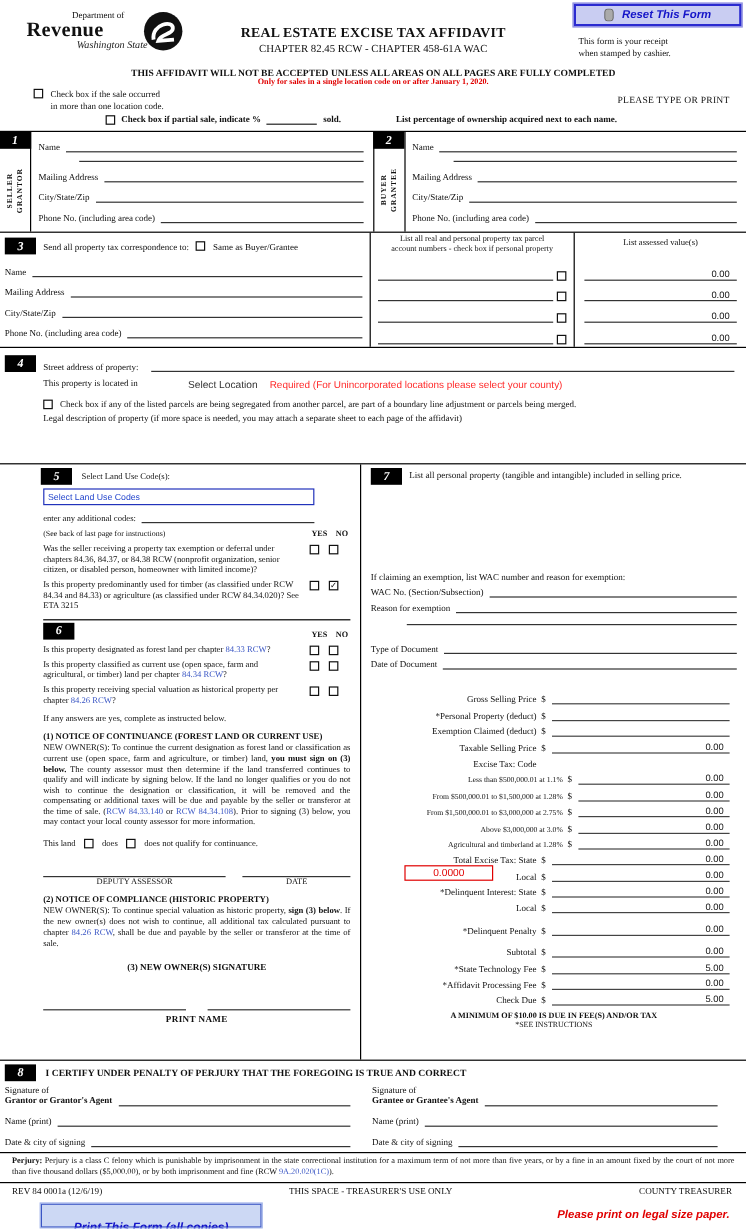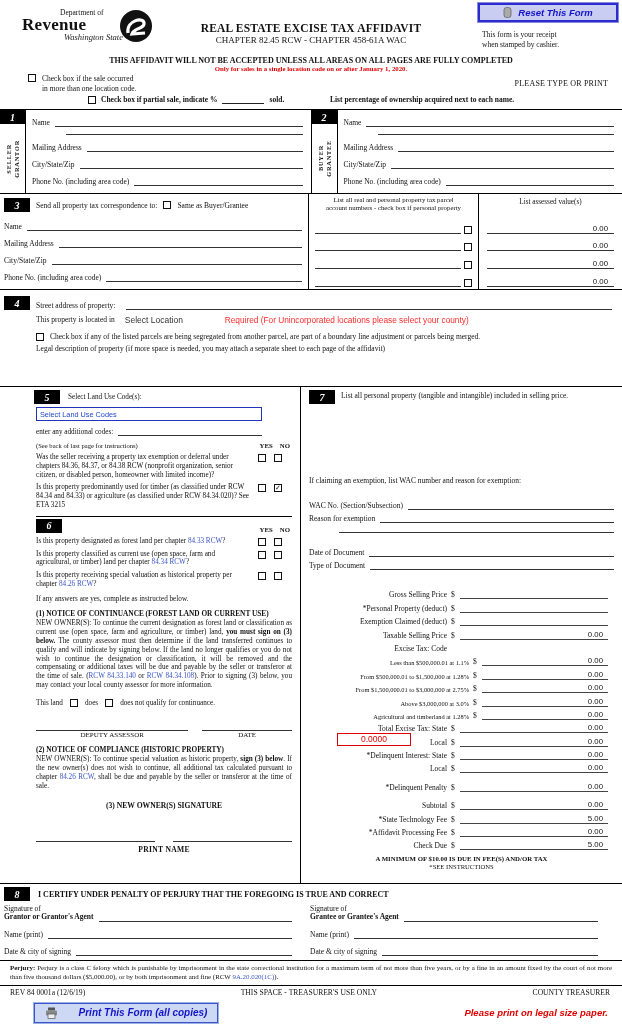--- a/index.html
+++ b/index.html
@@ -60,21 +60,21 @@
   .s3mid { width:170px; border-left:0.9px solid #000; padding:2px 6px; display:flex; flex-direction:column; }
   .s3midhead { text-align:center; font-size:6.8px; line-height:1.25; height:20px; }
   .s3row { display:flex; align-items:flex-end; gap:3px; height:18px; }
   .s3right { flex:1; border-left:0.9px solid #000; padding:2px 8px; display:flex; flex-direction:column; }
   .s3righthead { text-align:center; font-size:7.2px; height:20px; padding-top:2px; }
   .valrow { display:flex; align-items:flex-end; height:18px; }
   .valrow .iline { text-align:right; font-family:"Liberation Sans", sans-serif; font-size:7.8px; padding-right:6px; }
   
   .sec4 { border-top:1.2px solid #000; height:97px; padding:3px 10px 0 4px; }
   .s4row1 { display:flex; align-items:flex-end; gap:6px; height:17px; }
-  .s4row2 { display:flex; align-items:center; gap:10px; height:19px; padding-left:32px; }
+  .s4row2 { display:flex; align-items:center; gap:10px; height:19px; padding-left:32px;text-align:right; }
   .select-loc { font-family:"Liberation Sans", sans-serif; font-size:8.5px; color:#333; min-width:90px; cursor:pointer; }
   .required { color:#ff2a2a; font-family:"Liberation Sans", sans-serif; font-size:8.3px; }
   .s4row3 { display:flex; gap:6px; align-items:center; height:15px; padding-left:32px; }
   .s4row4 { height:12px; padding-left:32px; }
   
   .cols { display:flex; border-top:1.2px solid #000; height:497px; }
   .colL { width:301px; border-right:1px solid #000; padding:3px 8px 0 36px; overflow:hidden; font-size:7.2px; }
   .colR { flex:1; padding:3px 8px 0 8px; overflow:hidden; }
   .s5head { display:flex; align-items:center; gap:8px; margin-left:-2px; }
   .landuse-box { margin-top:3px; width:226px; height:14px; border:1.6px solid #2233bb; display:flex; align-items:center; padding-left:3px; cursor:pointer; }
@@ -124,21 +124,21 @@
   .s8cols { display:flex; }
   .s8col { flex:1; padding-right:14px; }
   .s8col + .s8col { padding-left:4px; }
   .s8sigrow { display:flex; align-items:flex-end; height:20px; }
   .s8siglabel { line-height:1.15; padding-right:5px; white-space:nowrap; }
   .s8row { display:flex; align-items:flex-end; height:17px; }
   
   .perjury { border-top:1px solid #000; border-bottom:1px solid #000; padding:2px 10px 3px 10px; font-size:6.9px; line-height:1.35; text-align:justify; }
   .footrow { display:flex; justify-content:space-between; padding:2px 12px 0 10px; height:15px; font-size:7.6px; }
   .botrow { display:flex; justify-content:space-between; align-items:center; padding:2px 14px 0 34px; }
-  .print-btn { width:184px; height:20px; background:#ccd8f4; border:1.6px solid #3a56c4; outline:1px solid #9db0e8; display:flex; align-items:center; justify-content:center; gap:21px; cursor:pointer; }
+  .print-btn { width:184px; height:20px; background:#ccd8f4; border:1.6px solid #3a56c4; outline:1px solid #9db0e8; display:flex; align-items:center; justify-content:center; gap:21px; cursor:pointer;flex-direction:column; }
   .print-btn span { color:#1414c8; font-weight:bold; font-style:italic; font-size:10px; font-family:"Liberation Sans", sans-serif; }
   .legal-note { color:#e00000; font-weight:bold; font-style:italic; font-size:9.5px; font-family:"Liberation Sans", sans-serif; }
   .spacer { width:100%; }
 </style>
 </head>
 <body>
 
 <div class="page">
 
   <div class="header">
@@ -436,38 +436,38 @@
       <div class="printname">PRINT NAME</div>
     </div>
 
     <div class="colR">
       <div class="s7head">
         <div class="badge">7</div>
         <div class="qtext">List all personal property (tangible and intangible) included in selling price.</div>
       </div>
       <div class="spacer" style="height:72px"></div>
       <div>If claiming an exemption, list WAC number and reason for exemption:</div>
-      <div class="lblrow" style="margin-top:12px">
+      <div class="lblrow" style="margin-top:0">
           <span class="flabel">WAC No. (Section/Subsection)</span>
           <span class="iline"></span>
         </div>
       <div class="lblrow">
           <span class="flabel">Reason for exemption</span>
           <span class="iline"></span>
         </div>
       <div class="lblrow" style="height:10px">
           <span class="iline" style="margin-left:30px"></span>
         </div>
       <div class="spacer" style="height:11px"></div>
       <div class="lblrow">
+          <span class="flabel">Type of Document</span>
+          <span class="iline"></span>
+        </div>
+      <div class="lblrow">
           <span class="flabel">Date of Document</span>
-          <span class="iline"></span>
-        </div>
-      <div class="lblrow">
-          <span class="flabel">Type of Document</span>
           <span class="iline"></span>
         </div>
       <div class="spacer" style="height:16px"></div>
 
       <div class="mrow">
           <span class="mlabel">Gross Selling Price</span>
           <span class="mdollar">$</span>
           <span class="mline"></span>
         </div>
       <div class="mrow">

